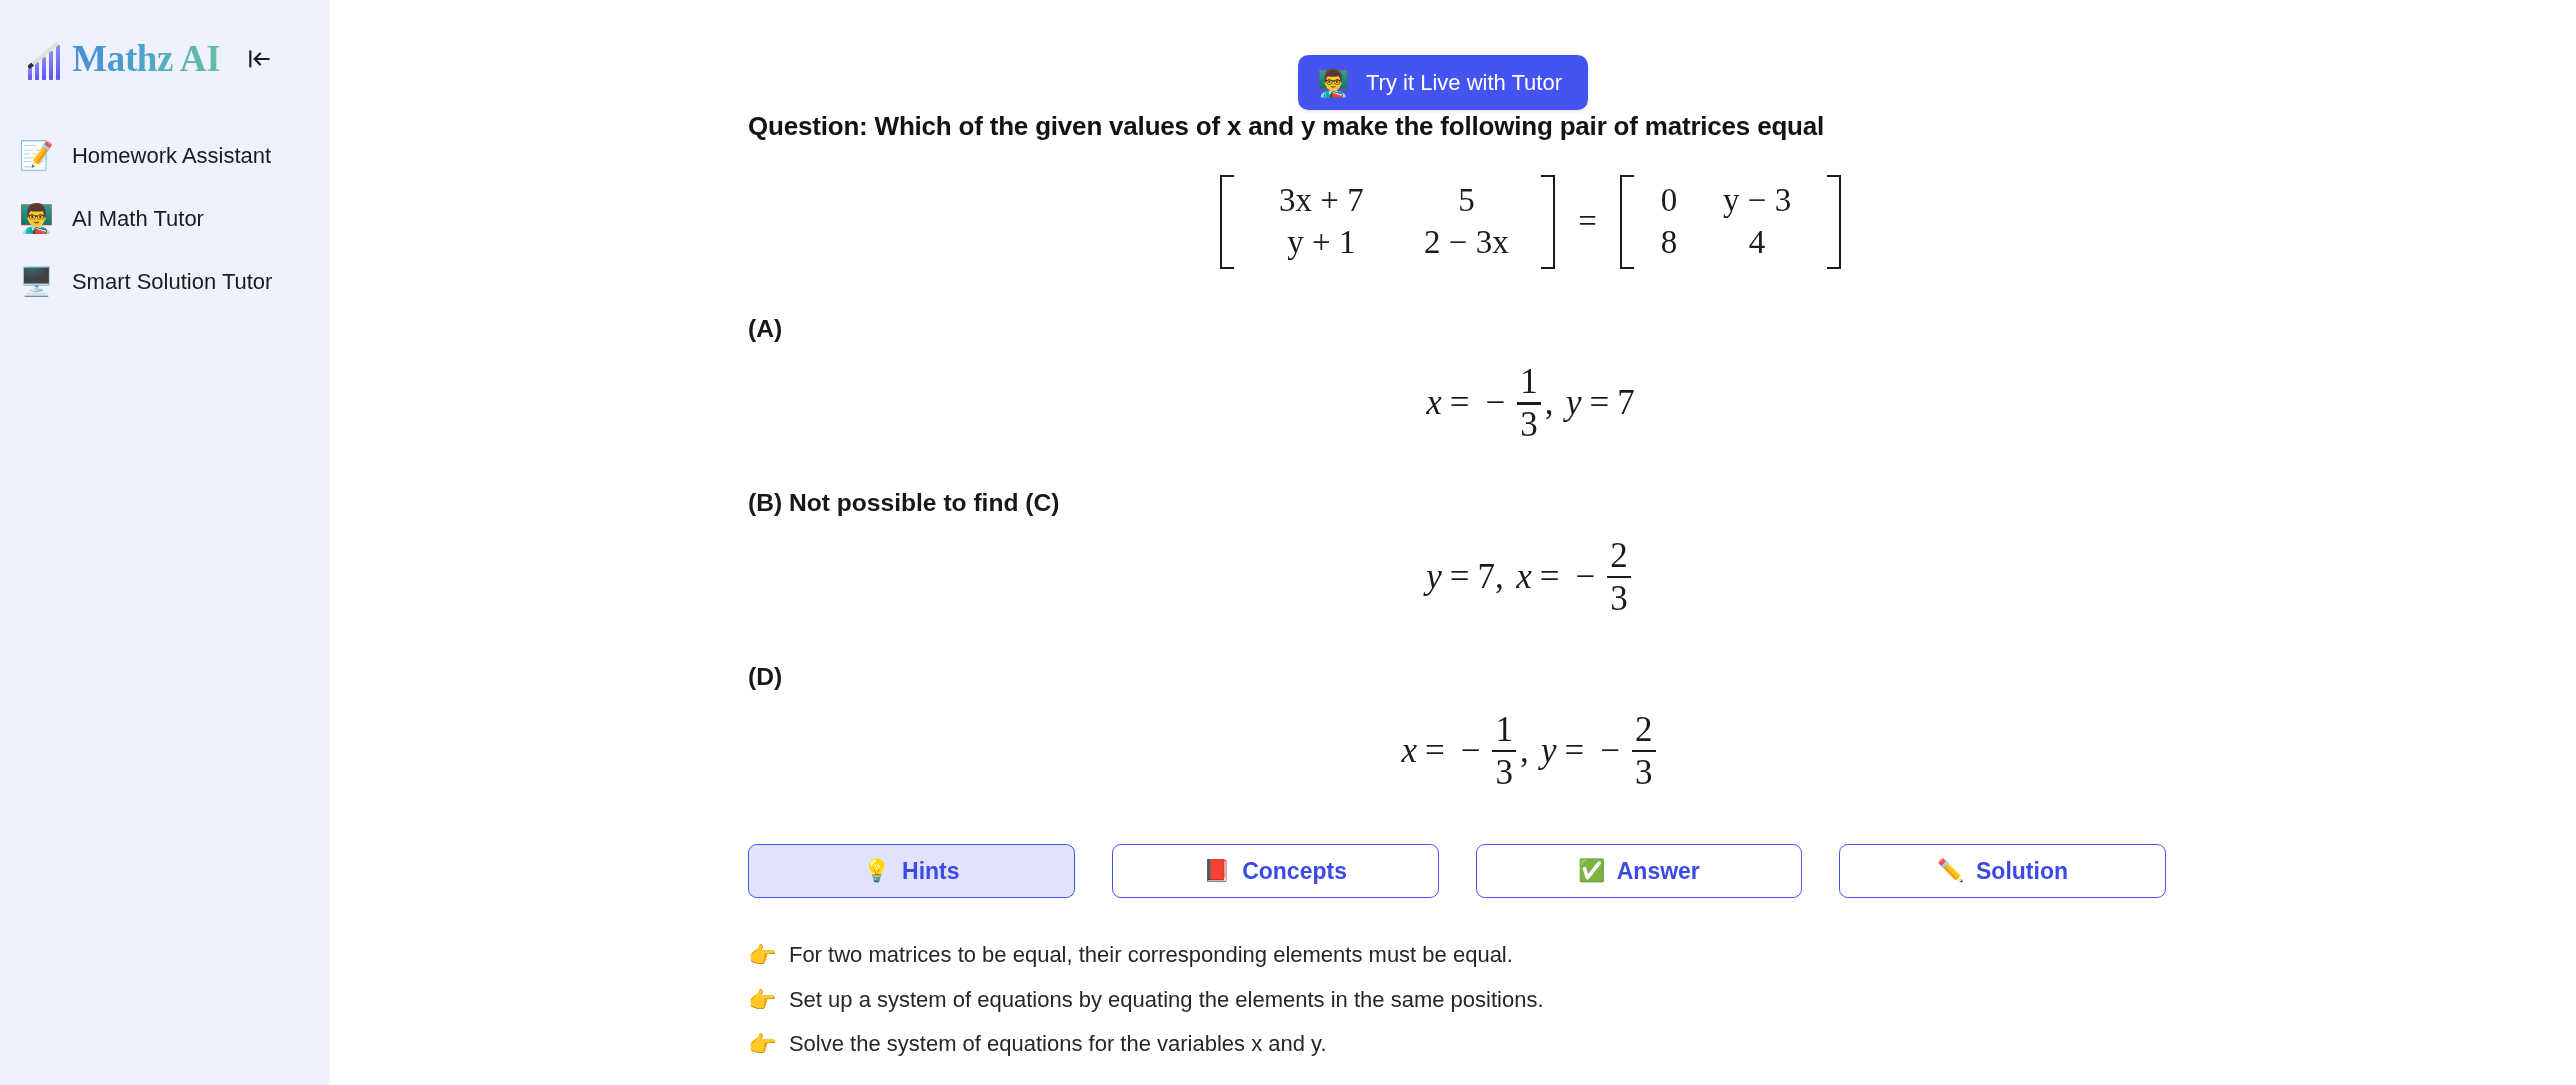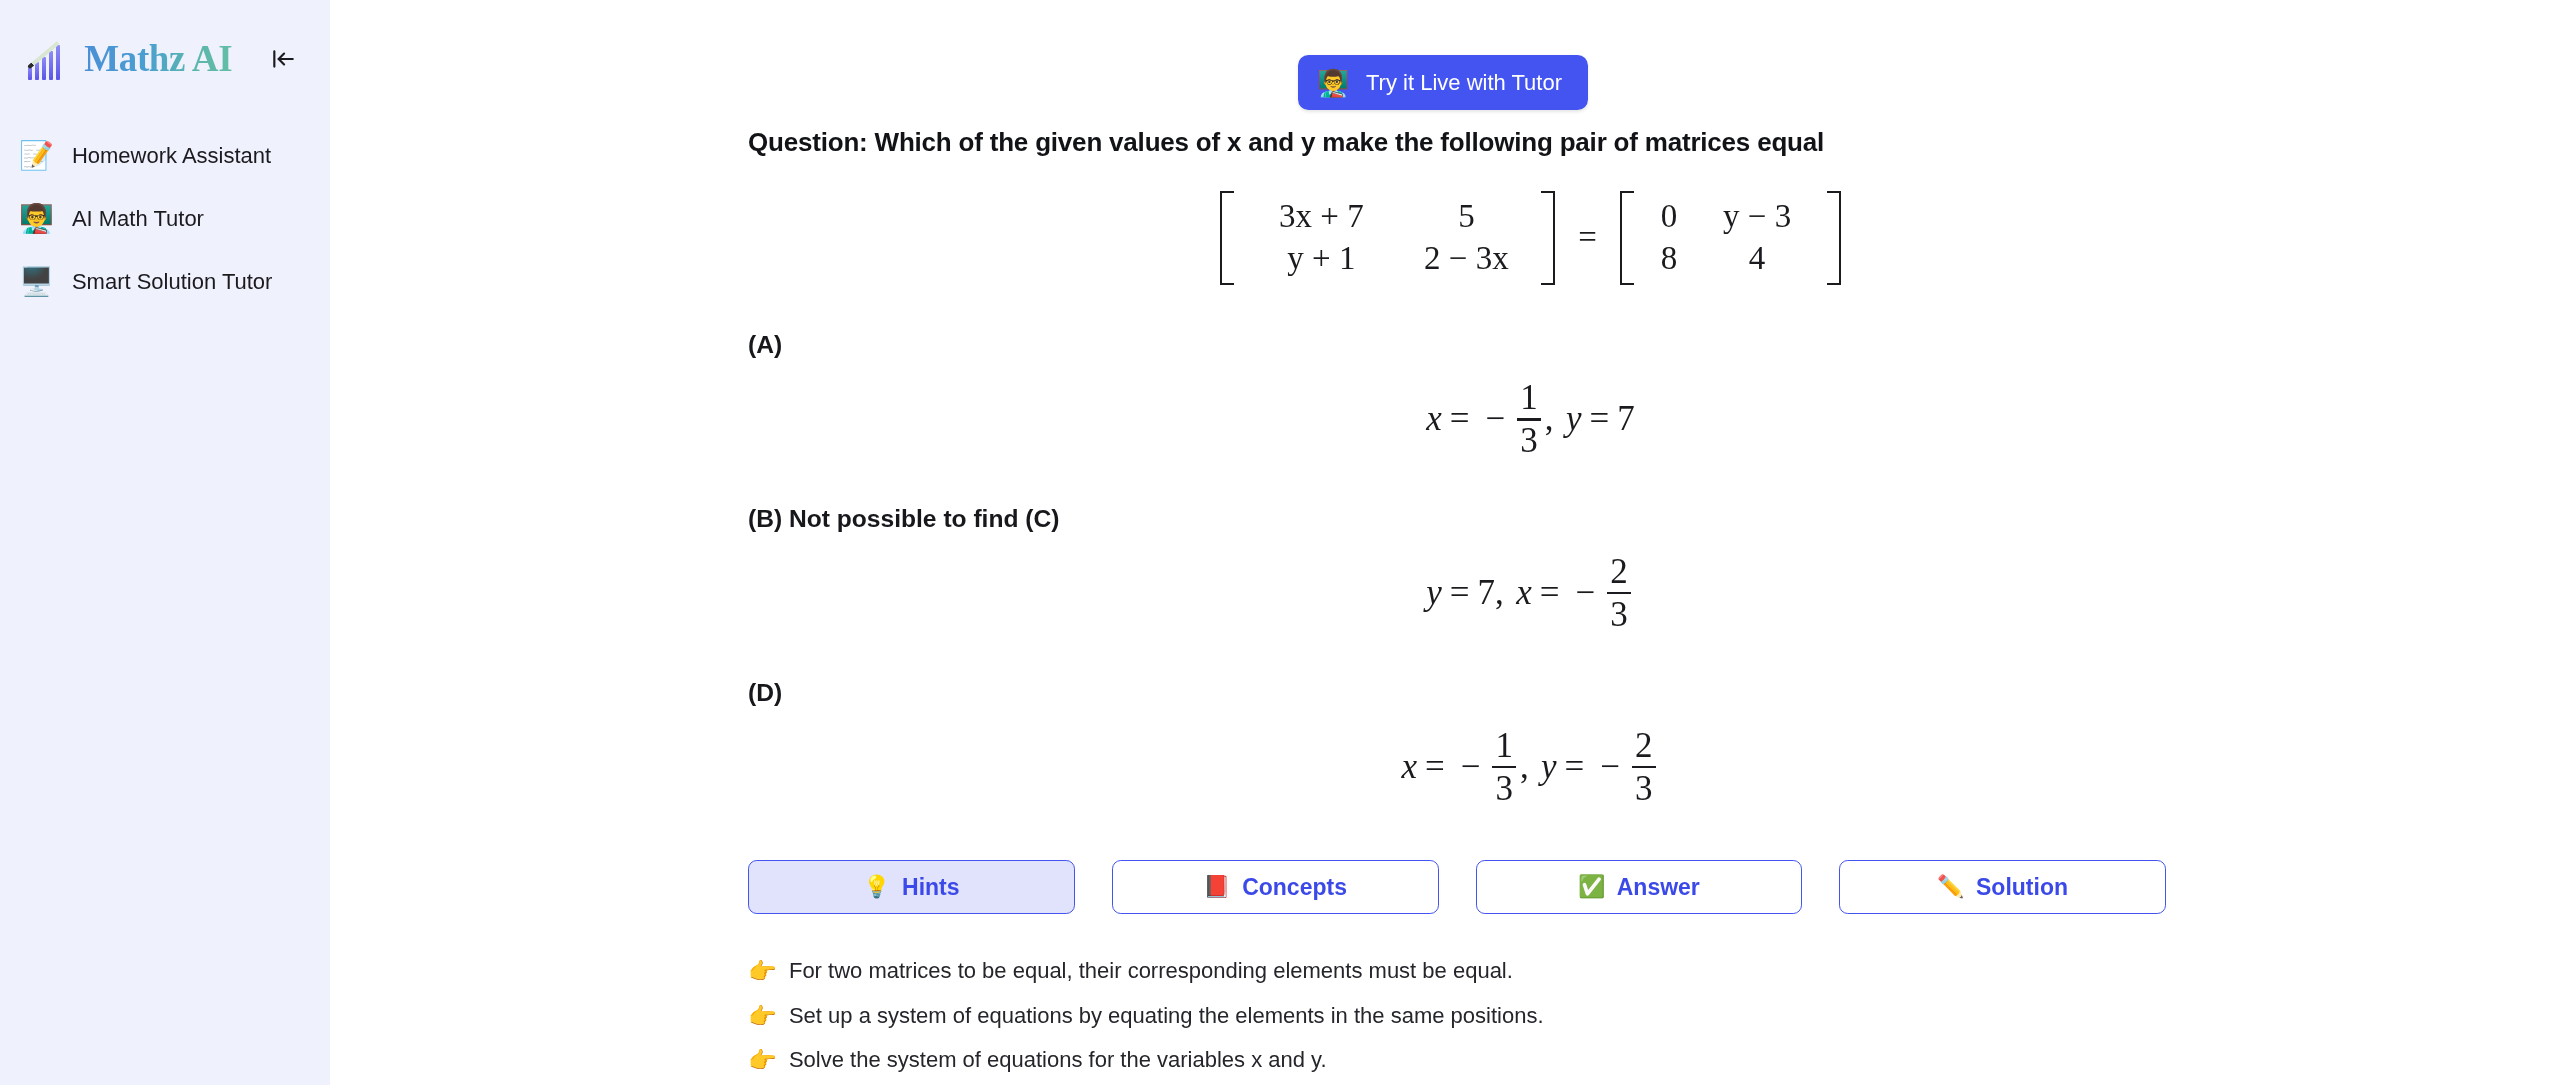--- a/index.html
+++ b/index.html
@@ -22,21 +22,21 @@
     height: 1086px;
     background: #eff1fd;
     flex: 0 0 330px;
     padding-top: 33px;
   }
   .brand-row {
     display: flex;
     align-items: center;
     padding-left: 19.3px;
     height: 51px;
-    gap: 18px;
+    gap: 6px;
   }
   .brand-logo {
     width: 47px;
     height: 46px;
     position: relative;
     flex: 0 0 47px;
   }
   .brand-title {
     font-family: "Liberation Serif", serif;
     font-size: 37px;
@@ -108,21 +108,20 @@
     font-size: 22px;
     font-family: "Liberation Sans", sans-serif;
     cursor: pointer;
     box-shadow: 0 1.8px 3.5px rgba(0,0,0,0.10);
   }
   .buddy-emoji { font-size: 26px; line-height: 1; }
 
   .content {
     padding-left: 418px;
     padding-right: 105px;
-    margin-top: 16px;
   }
   .question {
     font-size: 26px;
     font-weight: 700;
     color: #111317;
     line-height: 1.25;
     letter-spacing: -0.2px;
   }
 
   

